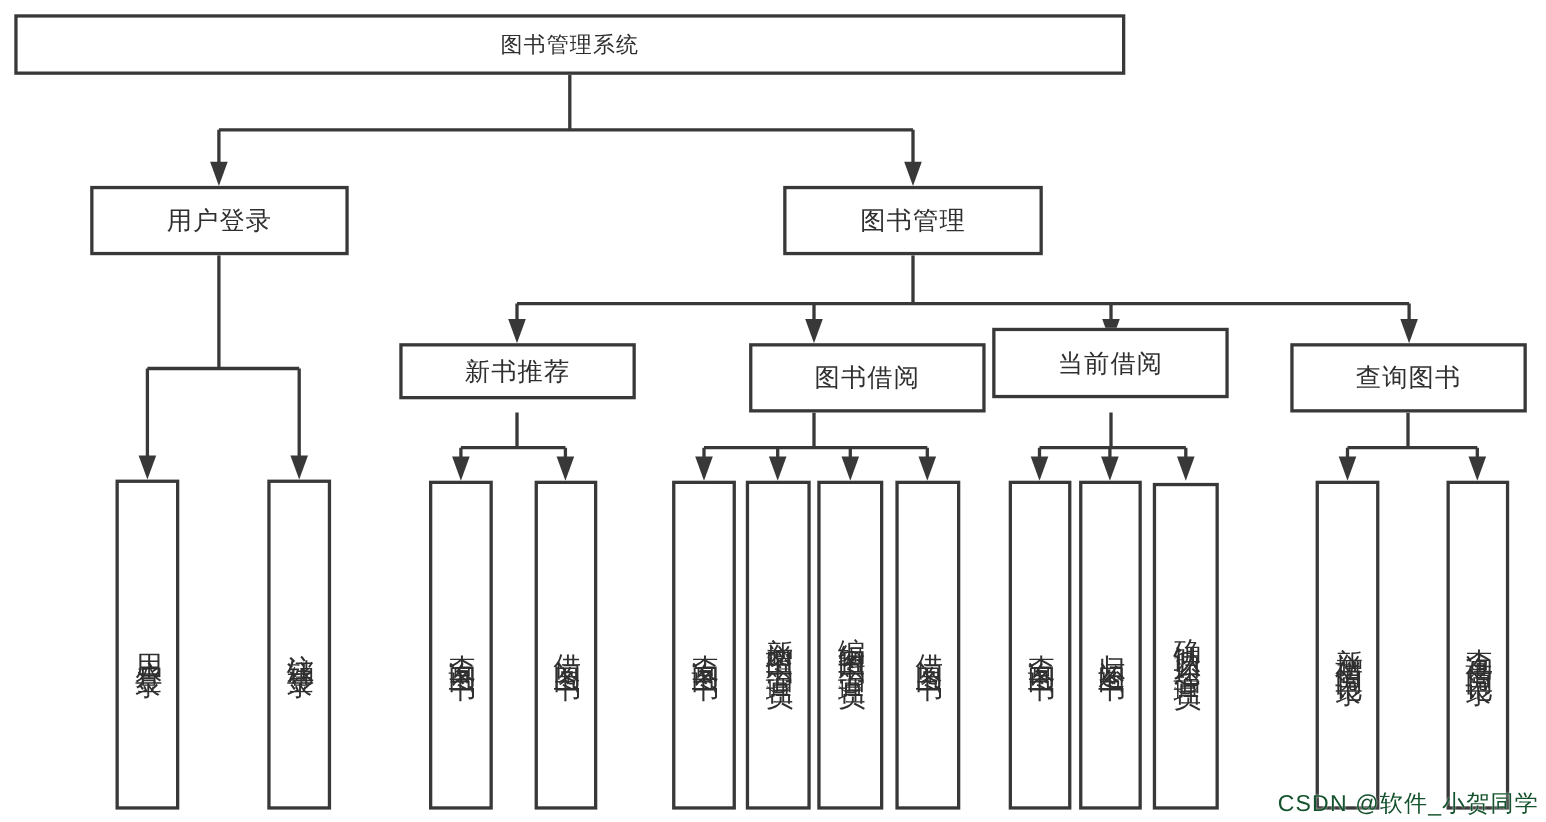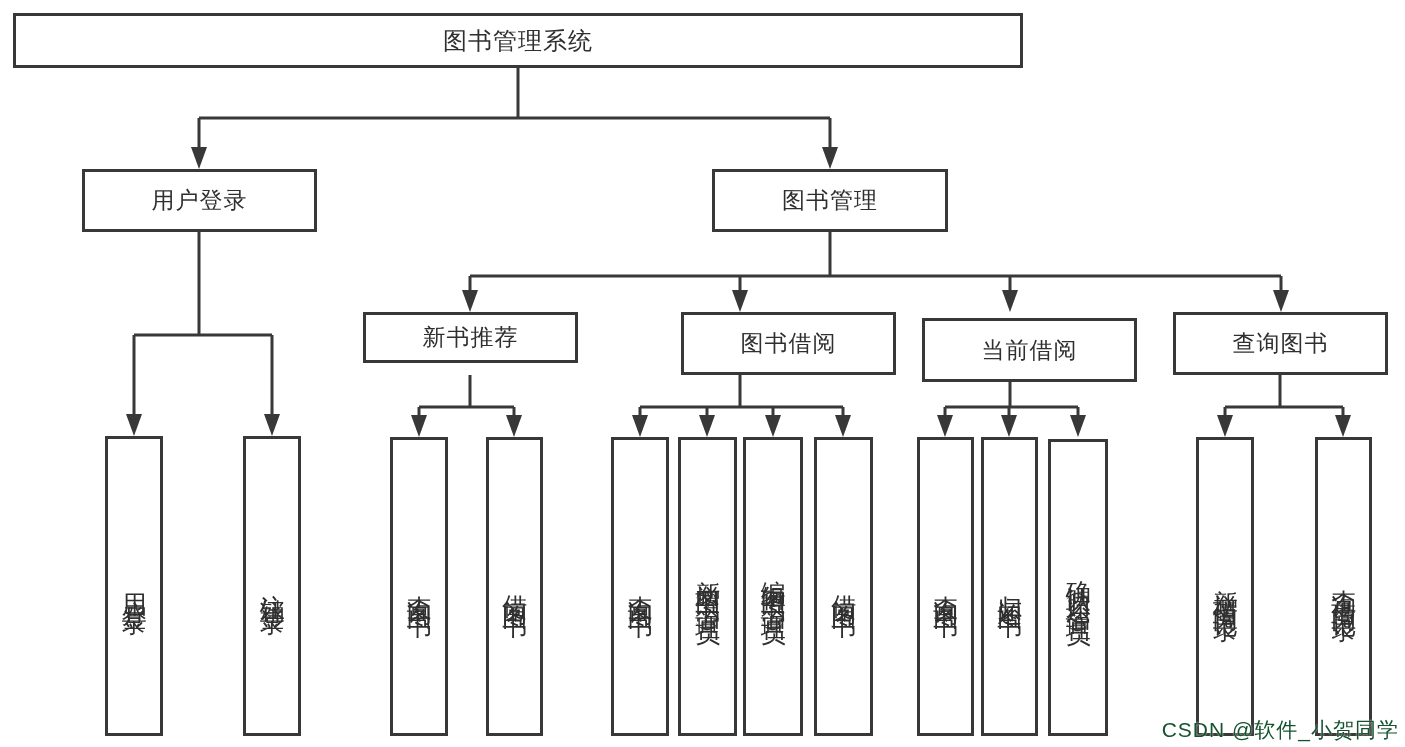--- a/index.html
+++ b/index.html
@@ -6,21 +6,21 @@
   #stage{
     position:relative;width:1405px;height:747px;background:#ffffff;overflow:hidden;
     font-family:"Liberation Sans", sans-serif;color:#2f2f2f;
   }
   .box{
     position:absolute;box-sizing:border-box;border:3px solid #383838;background:#ffffff;
     display:flex;align-items:center;justify-content:center;text-align:center;
     color:#2f2f2f;z-index:2;
   }
   .hbox{font-size:23px;letter-spacing:1px;}
-  .rootbox{font-size:24px;text-align:right;}
+  .rootbox{font-size:20px;text-align:right;}
   .leaf{
     writing-mode:vertical-rl;
     font-size:25px;letter-spacing:6px;line-height:1.1;
   }
   #connectors{position:absolute;left:0;top:0;z-index:1;}
   #connectors path{stroke:#383838;stroke-width:3;fill:none;}
   #connectors polygon{fill:#383838;stroke:none;}
   .watermark{
     position:absolute;right:6px;bottom:3px;z-index:3;
     font-size:21px;color:#14532d;letter-spacing:1px;
@@ -75,21 +75,21 @@
     </g>
   </svg>
 
   <div class="box hbox rootbox" style="left:13px;top:13px;width:1010px;height:55px;">图书管理系统</div>
 
   <div class="box hbox" style="left:82px;top:169px;width:235px;height:63px;">用户登录</div>
   <div class="box hbox" style="left:712px;top:169px;width:236px;height:63px;">图书管理</div>
 
   <div class="box hbox" style="left:363px;top:312px;width:215px;height:51px;">新书推荐</div>
   <div class="box hbox" style="left:633px;top:312px;width:215px;height:63px;margin-left:48px;">图书借阅</div>
-  <div class="box hbox" style="left:902px;top:318px;width:215px;height:64px;margin-left:20px;">当前借阅</div>
+  <div class="box hbox" style="left:902px;top:298px;width:215px;height:64px;">当前借阅</div>
   <div class="box hbox" style="left:1173px;top:312px;width:215px;height:63px;">查询图书</div>
 
   <div class="box leaf" style="left:105px;top:436px;width:58px;height:300px;">用户登录</div>
   <div class="box leaf" style="left:243px;top:436px;width:58px;height:300px;">注销登录</div>
 
   <div class="box leaf" style="left:390px;top:437px;width:58px;height:299px;">查询图书</div>
   <div class="box leaf" style="left:486px;top:437px;width:57px;height:299px;">借阅图书</div>
 
   <div class="box leaf" style="left:611px;top:437px;width:58px;height:299px;">查询图书</div>
   <div class="box leaf" style="left:678px;top:437px;width:59px;height:299px;">新增图书（管理员）</div>

